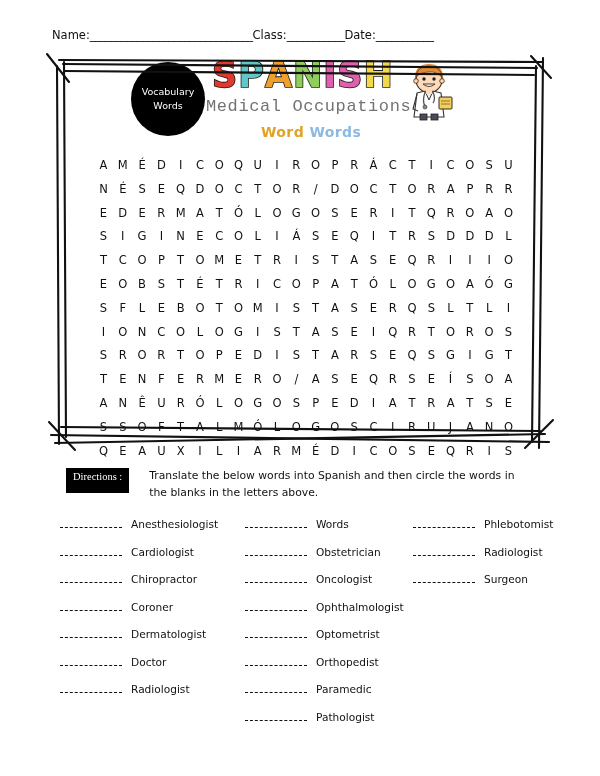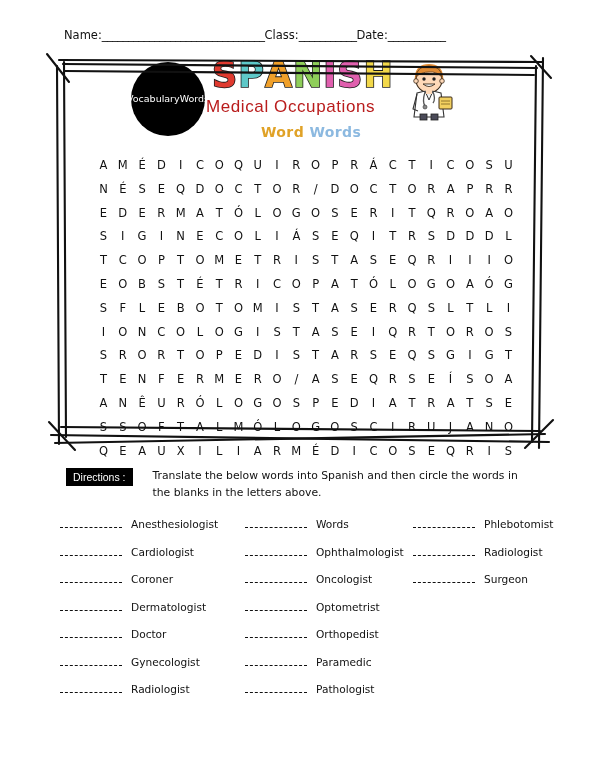--- a/index.html
+++ b/index.html
@@ -13,40 +13,41 @@
     position: relative;
     font-family: "DejaVu Sans", sans-serif;
     overflow: hidden;
     color: #111;
   }
 
   
   .name-line {
     position: absolute;
     top: 28px;
-    left: 64px;
+    left: 52px;
     right: 40px;
     font-family: "DejaVu Sans", sans-serif;
     font-size: 11.5px;
     letter-spacing: 0px;
     white-space: nowrap;
     color: #111;
   }
   .name-line span { display: inline; }
   .blank-sm { letter-spacing: -0.5px; }
   .vocab-badge {
     position: absolute;
     left: 131px;
     top: 62px;
     width: 74px;
     height: 74px;
     border-radius: 50%;
     background: #000;
     color: #fff;
     display: flex;
+    flex-direction: column;
     align-items: center;
     justify-content: center;
     font-size: 9.5px;
     line-height: 1.5;
     font-family: "DejaVu Sans", sans-serif;
   }
   .spanish-word {
     position: absolute;
     left: 212px;
     top: 55px;
@@ -59,22 +60,22 @@
     -webkit-text-stroke: 1.6px #1a1a1a;
     paint-order: stroke fill;
     display: inline-block;
   }
   .subtitle {
     position: absolute;
     left: 206px;
     top: 97px;
     font-size: 17px;
     letter-spacing: 0.6px;
-    color: #b91c1c;
-    font-family: Liberation Sans, sans-serif;
+    color: #737373;
+    font-family: Liberation Mono, monospace;
   }
   .wordsearch {
     position: absolute;
     left: 261px;
     top: 124px;
     font-size: 14px;
     font-weight: bold;
     letter-spacing: 0.4px;
   }
   .ws-word { color: #e0a227; }
@@ -127,23 +128,23 @@
     left: 66px;
     top: 468px;
     width: 510px;
     display: flex;
     align-items: flex-start;
   }
   .dir-badge {
     background: #000;
     color: #fff;
     font-size: 10.5px;
-    padding: 3px 7px 3px 7px;
+    padding: 3px 7px 11px 7px;
     white-space: nowrap;
-    font-family: Liberation Sans, sans-serif;
+    font-family: Liberation Serif, serif;
     flex: none;
   }
   .dir-text {
     margin-left: 20px;
     font-size: 10.8px;
     line-height: 1.55;
     color: #111;
     max-width: 370px;
   }
 
@@ -580,54 +581,58 @@
       <div class="wl-item">
         <span class="wl-blank"></span>
         <span class="wl-label">Anesthesiologist</span>
       </div>
       <div class="wl-item">
         <span class="wl-blank"></span>
         <span class="wl-label">Cardiologist</span>
       </div>
       <div class="wl-item">
         <span class="wl-blank"></span>
+        <span class="wl-label">Chiropractor</span>
+      </div>
+      <div class="wl-item">
+        <span class="wl-blank"></span>
         <span class="wl-label">Coroner</span>
       </div>
       <div class="wl-item">
         <span class="wl-blank"></span>
         <span class="wl-label">Dermatologist</span>
       </div>
       <div class="wl-item">
         <span class="wl-blank"></span>
         <span class="wl-label">Doctor</span>
       </div>
       <div class="wl-item">
         <span class="wl-blank"></span>
-        <span class="wl-label">Gynecologist</span>
-      </div>
-      <div class="wl-item">
-        <span class="wl-blank"></span>
         <span class="wl-label">Radiologist</span>
       </div>
     </div>
     <div class="wl-col c2">
       <div class="wl-item">
         <span class="wl-blank"></span>
         <span class="wl-label">Words</span>
       </div>
       <div class="wl-item">
         <span class="wl-blank"></span>
+        <span class="wl-label">Obstetrician</span>
+      </div>
+      <div class="wl-item">
+        <span class="wl-blank"></span>
+        <span class="wl-label">Oncologist</span>
+      </div>
+      <div class="wl-item">
+        <span class="wl-blank"></span>
         <span class="wl-label">Ophthalmologist</span>
       </div>
       <div class="wl-item">
         <span class="wl-blank"></span>
-        <span class="wl-label">Oncologist</span>
-      </div>
-      <div class="wl-item">
-        <span class="wl-blank"></span>
         <span class="wl-label">Optometrist</span>
       </div>
       <div class="wl-item">
         <span class="wl-blank"></span>
         <span class="wl-label">Orthopedist</span>
       </div>
       <div class="wl-item">
         <span class="wl-blank"></span>
         <span class="wl-label">Paramedic</span>
       </div>

